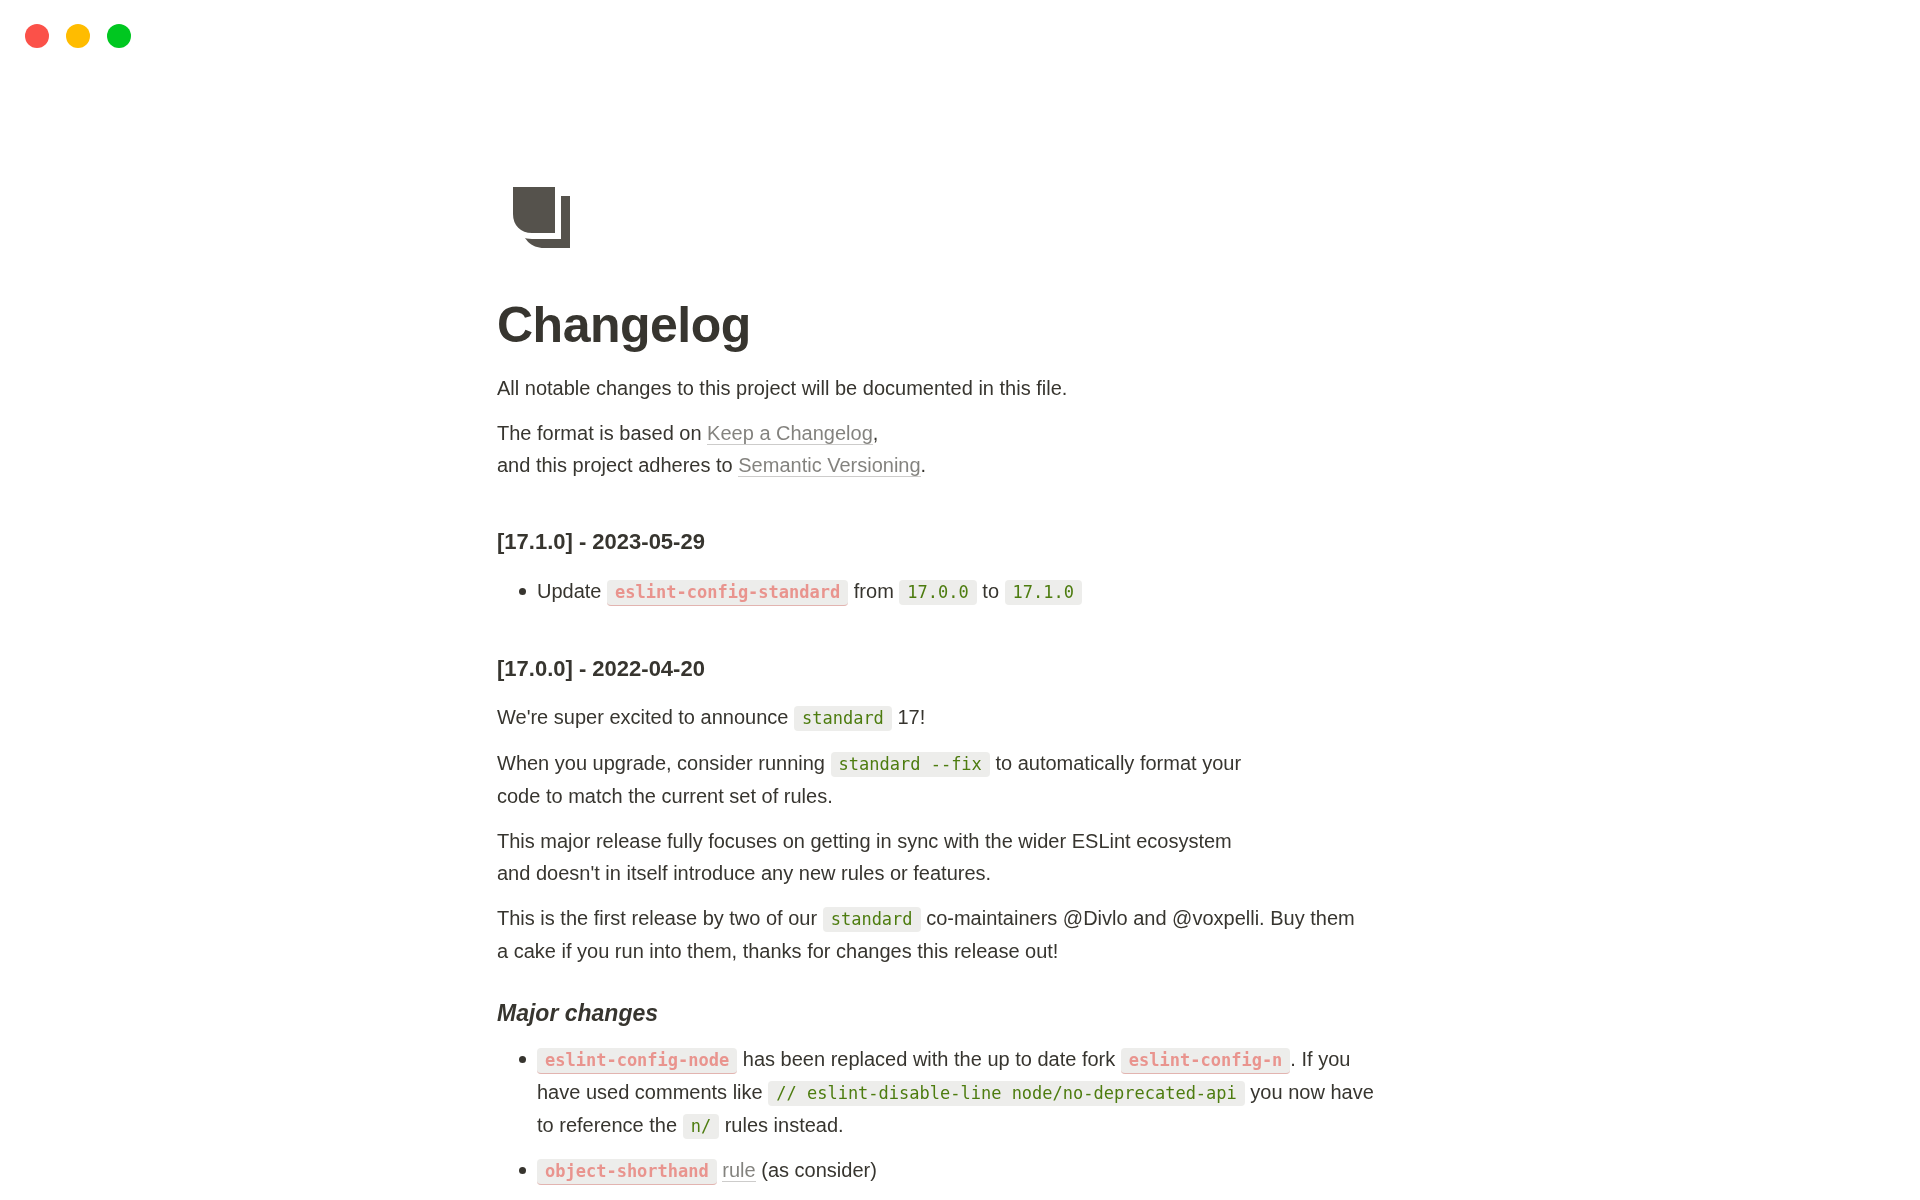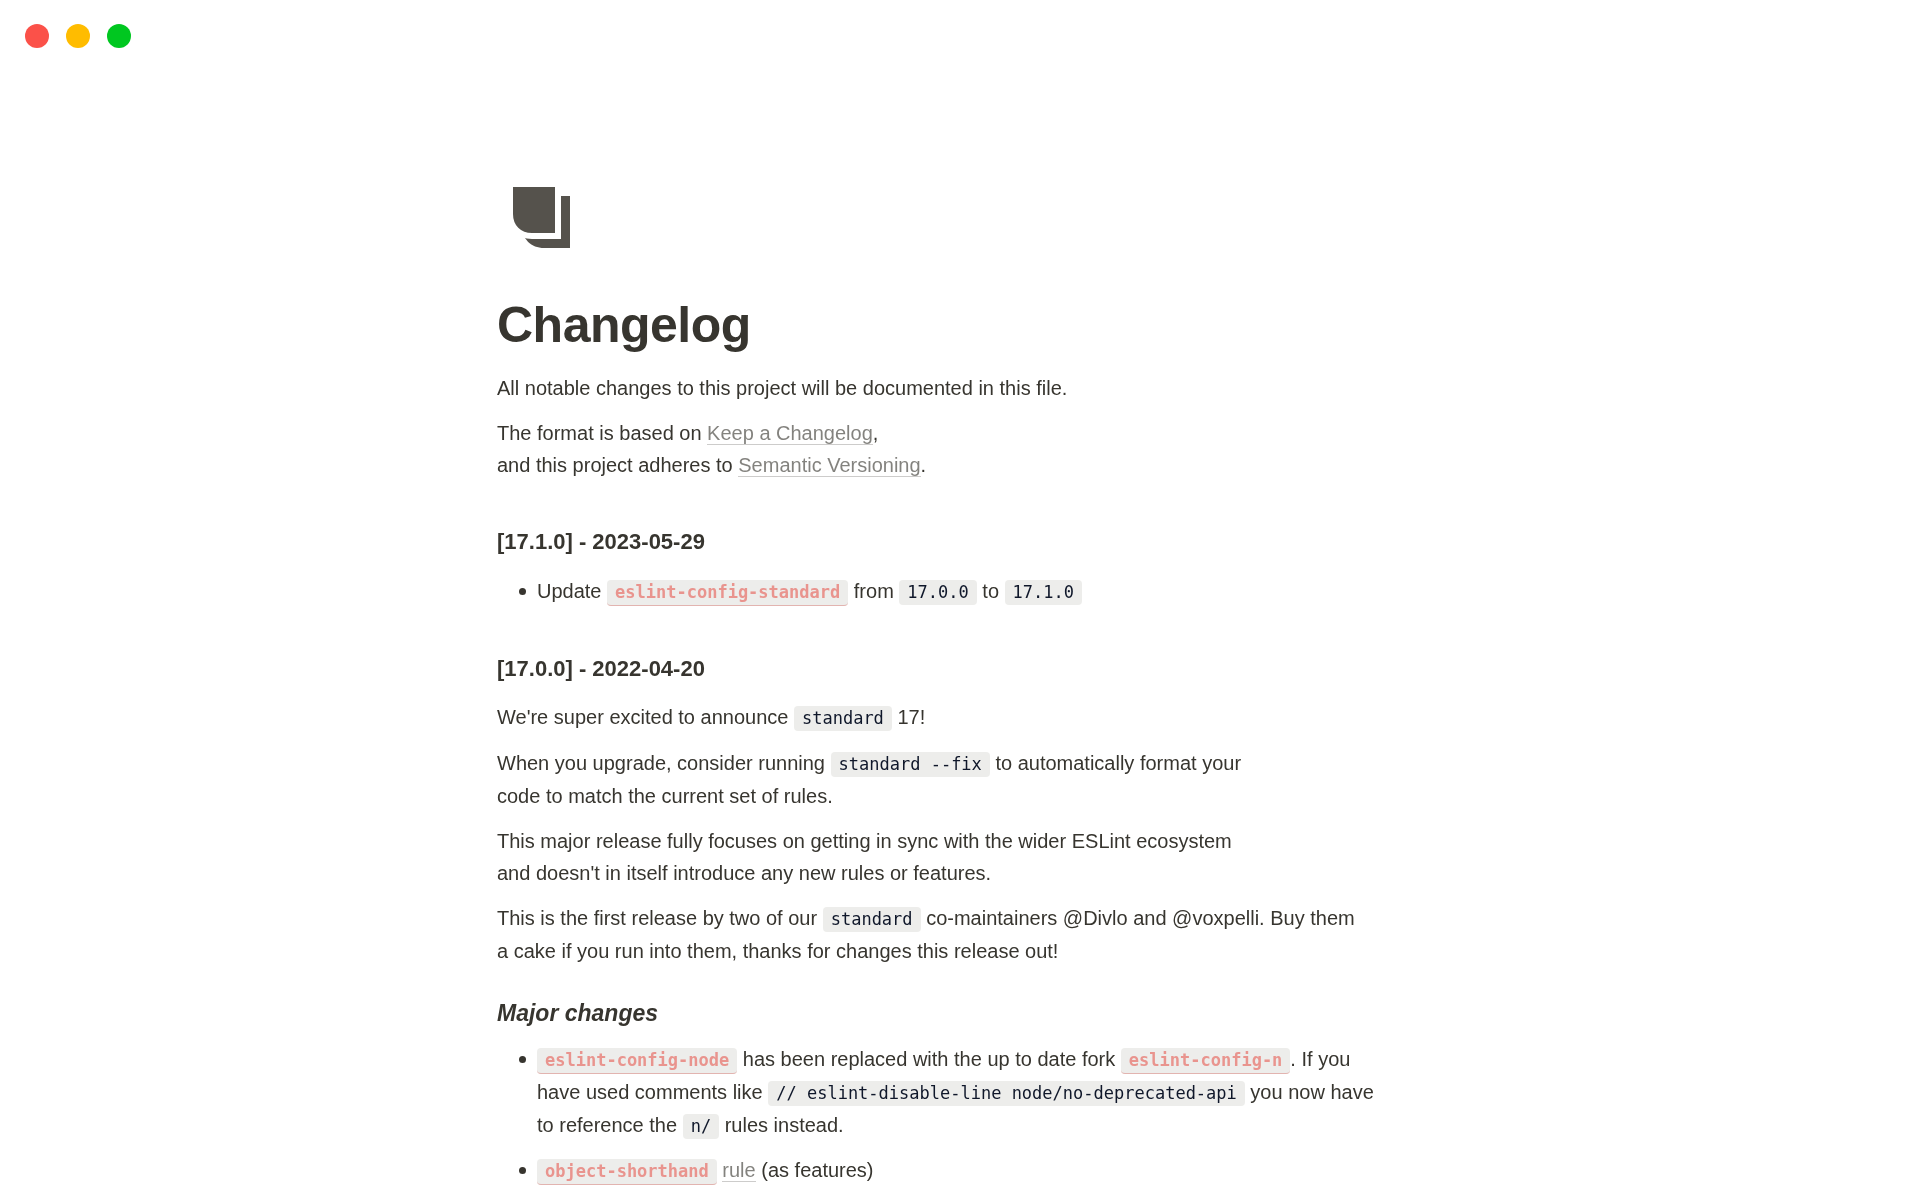--- a/index.html
+++ b/index.html
@@ -34,21 +34,21 @@
   .bullet .marker { flex:none; width:40px; padding-left:22px; }
   .bullet .marker::before { content:""; display:block; width:7px; height:7px;
     border-radius:50%; background:#37352F; margin-top:13px; }
   .bullet .li-content { flex:1 1 auto; }
 
   .link { color:rgba(55,53,47,0.62); border-bottom:1px solid rgba(55,53,47,0.25);
     cursor:pointer; }
 
   .code { font-family:"DejaVu Sans Mono", monospace; font-size:17px;
     background:rgba(135,131,120,0.15); border-radius:4px; padding:2px 8px 3px;
-    color:#0f172a; white-space:nowrap; }
+    color:#4d7c0f; white-space:nowrap; }
   .code.code-link { color:#E9948E; border-bottom:1px solid rgba(212,110,105,0.45);
     cursor:pointer;font-weight:bold; }
 </style>
 </head>
 <body>
 
 <div class="traffic">
   <div class="dot close"></div>
   <div class="dot minimize"></div>
   <div class="dot zoom"></div>
@@ -78,17 +78,17 @@
       <p><span>When you upgrade, consider running </span><span class="code">standard --fix</span><span> to automatically format your</span><br><span>code to match the current set of rules.</span></p>
       <p><span>This major release fully focuses on getting in sync with the wider ESLint ecosystem</span><br><span>and doesn't in itself introduce any new rules or features.</span></p>
       <p><span>This is the first release by two of our </span><span class="code">standard</span><span> co-maintainers @Divlo and @voxpelli. Buy them</span><br><span>a cake if you run into them, thanks for changes this release out!</span></p>
       <h3>Major changes</h3>
       <div class="bullet">
         <span class="marker"></span>
         <div class="li-content"><span class="code code-link">eslint-config-node</span><span> has been replaced with the up to date fork </span><span class="code code-link">eslint-config-n</span><span>. If you</span><br><span>have used comments like </span><span class="code">// eslint-disable-line node/no-deprecated-api</span><span> you now have</span><br><span>to reference the </span><span class="code">n/</span><span> rules instead.</span></div>
       </div>
       <div class="bullet">
         <span class="marker"></span>
-        <div class="li-content"><span class="code code-link">object-shorthand</span><span> </span><span class="link">rule</span><span> (as features)</span></div>
+        <div class="li-content"><span class="code code-link">object-shorthand</span><span> </span><span class="link">rule</span><span> (as consider)</span></div>
       </div>
     </div>
 
 </div>
 
 </body></html>

